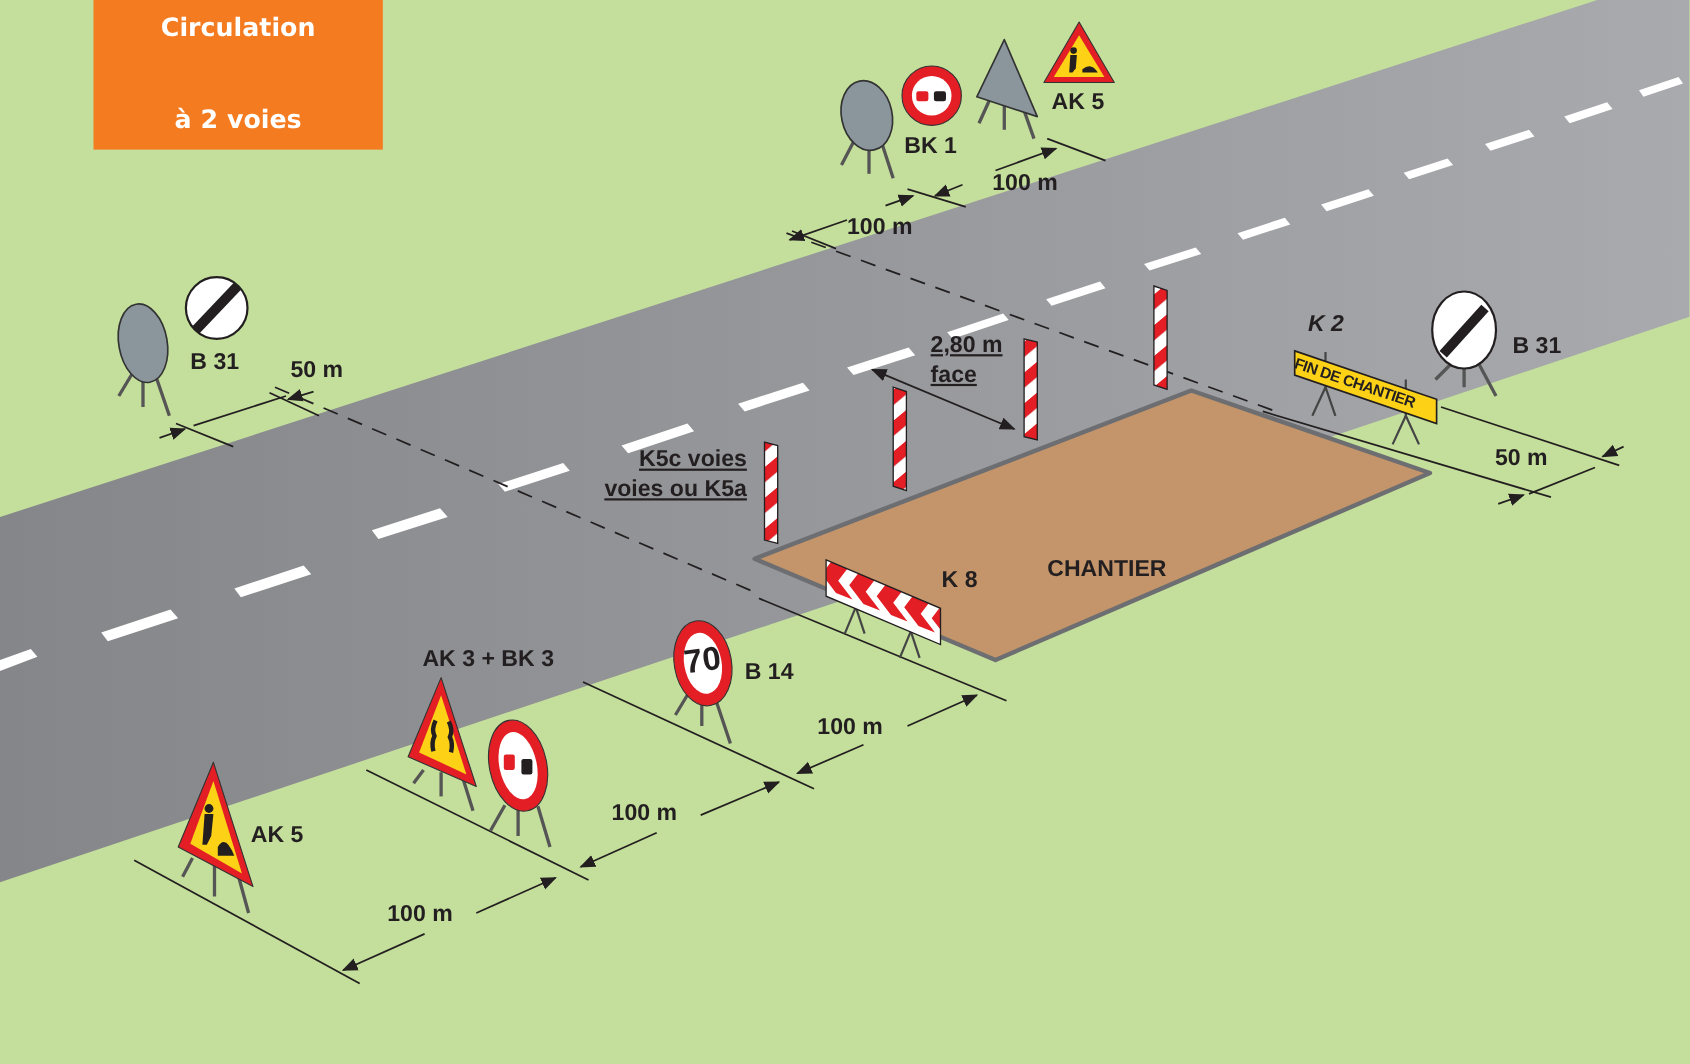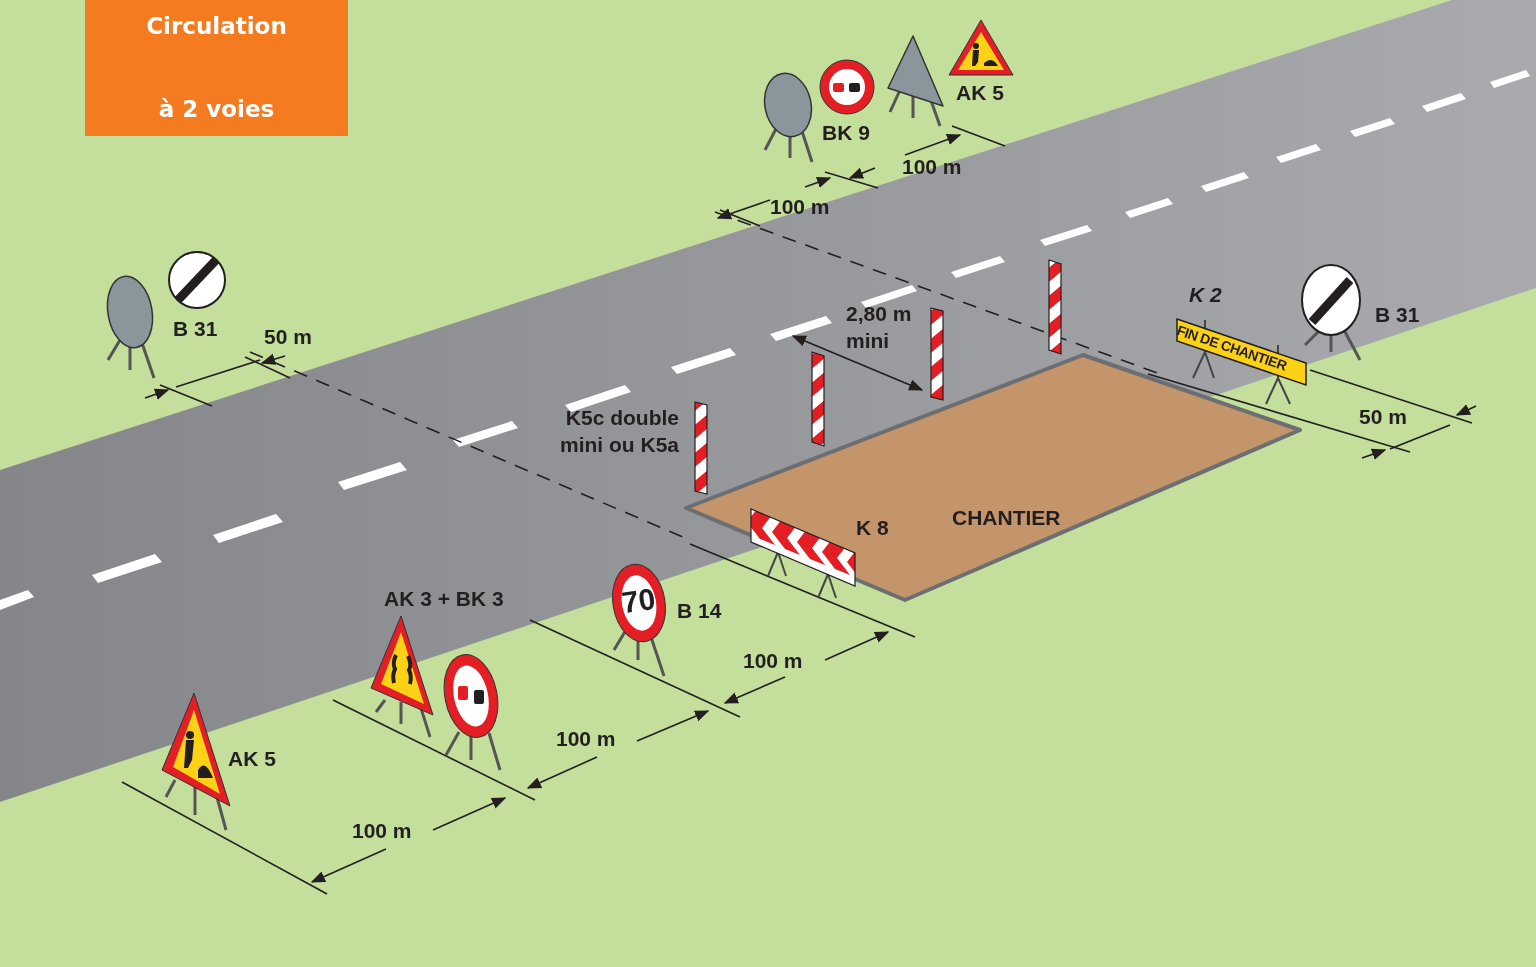--- a/index.html
+++ b/index.html
@@ -1,20 +1,20 @@
 <!DOCTYPE html>
 <html><head>
 <meta charset="utf-8">
 <style>
   html, body { margin:0; padding:0; }
   body { width:1536px; height:967px; overflow:hidden; background:#c4df9b; position:relative; font-family:"Liberation Sans", sans-serif; }
   #scene { position:absolute; left:0; top:0; width:1536px; height:967px; }
   .title-box { position:absolute; left:85px; top:0; width:263px; height:136px; background:#f47b20; color:#fff; display:flex; flex-direction:column; align-items:center; justify-content:center; font-family:"DejaVu Sans", sans-serif; font-weight:bold; font-size:23px; line-height:35px; text-align:center;gap:48px; }
   .lbl { position:absolute; font-family:"Liberation Sans", sans-serif; font-weight:bold; font-size:21px; color:#231f20; white-space:nowrap; line-height:1; }
-  .lbl.multi { line-height:27px; }
+  .lbl.multi { line-height:27px;text-decoration:underline; }
   .chantier { font-size:21px; }
   .fin-text { position:absolute; left:1180px; top:322px; font-family:"Liberation Sans", sans-serif; font-weight:bold; font-size:14px; color:#231f20; transform:rotate(18.5deg); transform-origin:left top; letter-spacing:-0.5px; white-space:nowrap; }
 </style>
 </head>
 <body>
 
 <svg id="scene" viewBox="0 0 1536 967" xmlns="http://www.w3.org/2000/svg">
   <defs>
     <linearGradient id="roadGrad" x1="0" y1="0" x2="1" y2="0">
       <stop offset="0" stop-color="#858689"></stop>
@@ -220,39 +220,39 @@
     <path d="M198,770 Q205,758 213,778 L198,778 Z" fill="#231f20"></path>
   </g>
 </svg>
 
 <div class="title-box">
   <div>Circulation</div>
   <div>à 2 voies</div>
 </div>
 
 <div class="lbl" style="left:956px;top:82px;">AK 5</div>
-<div class="lbl" style="left:822px;top:122px;">BK 9</div>
+<div class="lbl" style="left:822px;top:122px;">BK 1</div>
 <div class="lbl" style="left:173px;top:318px;">B 31</div>
 <div class="lbl" style="left:1189px;top:284px;font-style:italic;">K 2</div>
 <div class="fin-text">FIN DE CHANTIER</div>
 <div class="lbl" style="left:1375px;top:304px;">B 31</div>
 <div class="lbl multi" style="left:549px;top:404px;text-align:right;width:130px;">
-  <div>K5c double</div>
-  <div>mini ou K5a</div>
+  <div>K5c voies</div>
+  <div>voies ou K5a</div>
 </div>
 <div class="lbl" style="left:841px;top:517px;margin-left:15px;">K 8</div>
 <div class="lbl" style="left:677px;top:600px;">B 14</div>
 <div class="lbl" style="left:622px;top:586px;font-size:30px;transform:rotate(-8deg);">70</div>
 <div class="lbl" style="left:384px;top:588px;text-align:right;">AK 3 + BK 3</div>
 <div class="lbl" style="left:228px;top:748px;">AK 5</div>
 
 <div class="lbl chantier" style="left:952px;top:507px;">CHANTIER</div>
 <div class="lbl multi" style="left:846px;top:300px;">
   <div>2,80 m</div>
-  <div>mini</div>
+  <div>face</div>
 </div>
 
 <div class="lbl" style="left:770px;top:196px;">100 m</div>
 <div class="lbl" style="left:902px;top:156px;">100 m</div>
 <div class="lbl" style="left:264px;top:326px;">50 m</div>
 <div class="lbl" style="left:1359px;top:406px;">50 m</div>
 <div class="lbl" style="left:743px;top:650px;">100 m</div>
 <div class="lbl" style="left:556px;top:728px;">100 m</div>
 <div class="lbl" style="left:352px;top:820px;">100 m</div>
 

